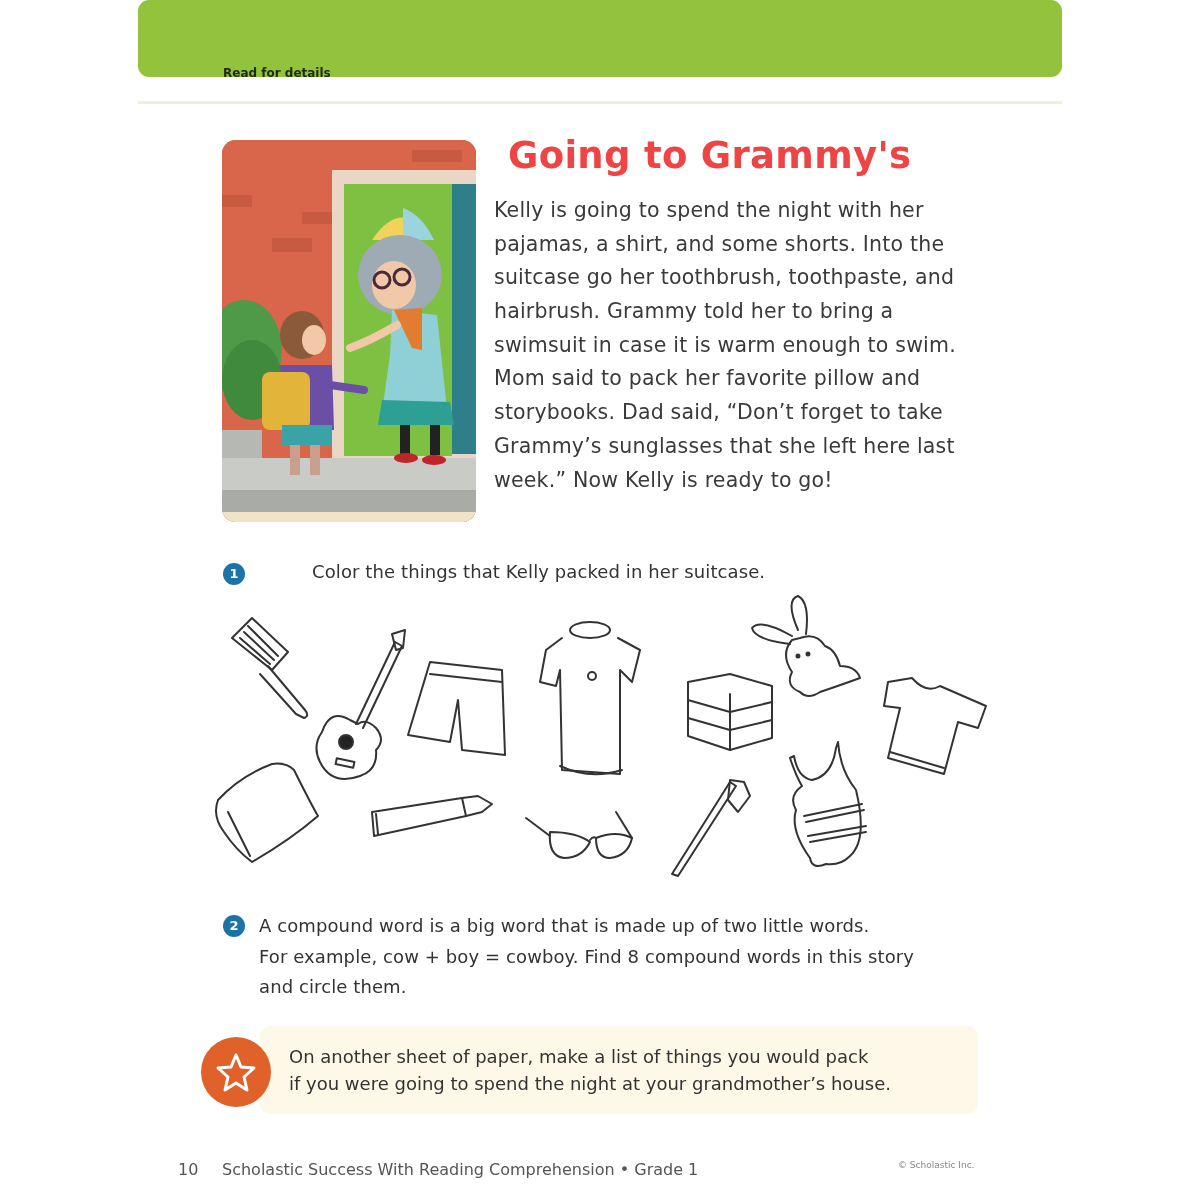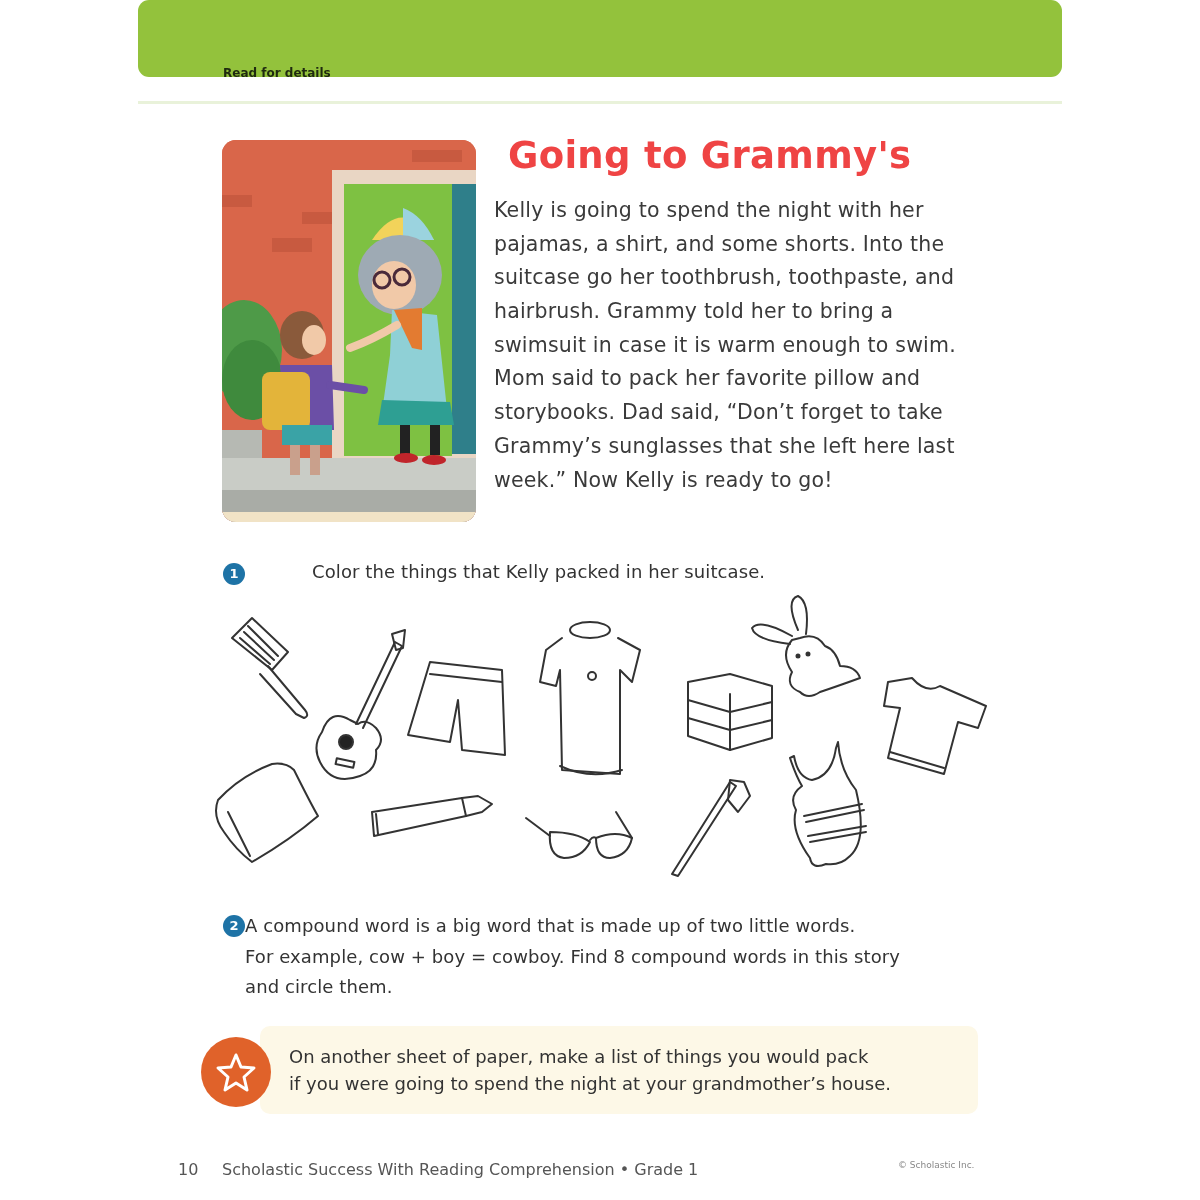--- a/index.html
+++ b/index.html
@@ -229,21 +229,21 @@
       <path d="M594,166 Q598,188 612,190 Q632,186 636,158 L638,152 Q640,180 656,200 Q668,250 650,266 Q640,276 626,274 Q612,280 610,268 Q590,240 596,220 Q588,206 602,196 Q596,186 590,168 Z"></path>
       <line x1="604" y1="226" x2="662" y2="214"></line>
         <line x1="606" y1="232" x2="664" y2="220"></line>
       <line x1="608" y1="246" x2="666" y2="236"></line>
         <line x1="610" y1="252" x2="666" y2="242"></line>
     </g>
   </svg>
 </div>
 
 <div class="q-badge" style="left:223px; top:915px;">2</div>
-<div class="q-text q2-lines" style="left:245px; top:911px;">
+<div class="q-text q2-lines" style="left:259px; top:911px;">
   <div class="line">A compound word is a big word that is made up of two little words.</div>
   <div class="line">For example, cow + boy = cowboy. Find 8 compound words in this story</div>
   <div class="line">and circle them.</div>
 </div>
 
 <div class="extension-box"></div>
 <div class="star-circle">
   <svg width="70" height="70" viewBox="0 0 70 70">
     <polygon points="35,18 40,30 53,31 43,40 46,53 35,46 24,53 27,40 17,31 30,30" fill="none" stroke="#ffffff" stroke-width="3" stroke-linejoin="round"></polygon>
   </svg>

